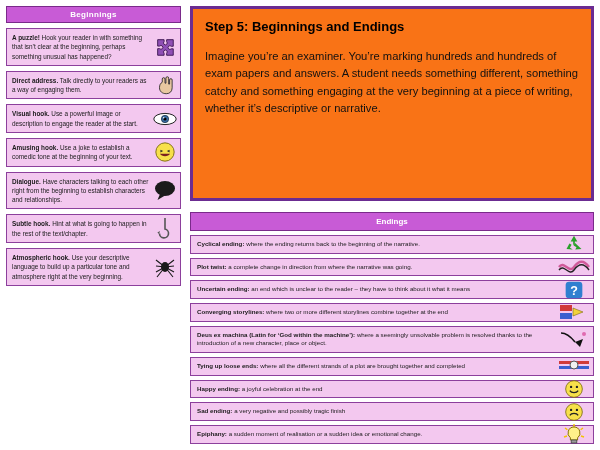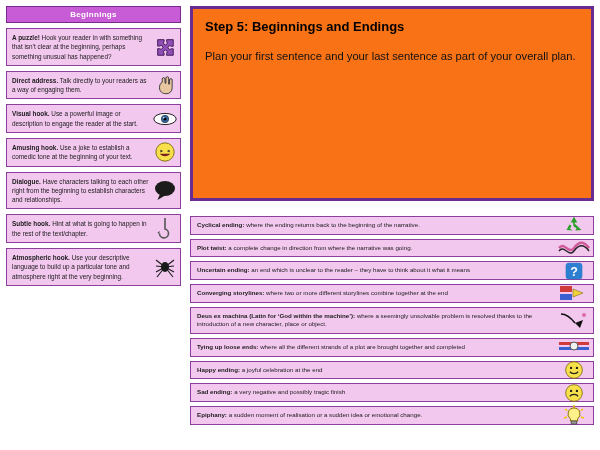--- a/index.html
+++ b/index.html
@@ -205,24 +205,25 @@
             <path d="M12 12L3 5M12 12L3 11M12 12L3 17M12 12L4 22M12 12L21 5M12 12L21 11M12 12L21 17M12 12L20 22"></path>
           </g>
           <ellipse cx="12" cy="12" rx="4" ry="5" fill="#1a1a1a"></ellipse>
         </svg>
       </span>
     </div>
   </div>
 
   <div class="step-panel">
     <div class="step-title">Step 5: Beginnings and Endings</div>
-    <p class="step-para">Plan your first sentence and your last sentence as part of your overall plan.</p>
+    <p class="step-para">Imagine you’re an examiner. You’re marking hundreds and hundreds of exam papers and answers. A student needs something different, something catchy and something engaging at the very beginning at a piece of writing, whether it’s descriptive or narrative.</p>
   </div>
 
   <div class="endings-panel">
+    <div class="endings-header">Endings</div>
 
     <div class="ending-item">
       <div><span style="font-weight:bold">Cyclical ending:</span><span> where the ending returns back to the beginning of the narrative.</span></div>
       <span class="ending-icon">
         <svg width="20" height="20" viewBox="0 0 24 24">
           <path d="M12 2l4 7h-3v4h-2V9H8z" fill="#2aa02a"></path>
           <path d="M3 18l3.5-6.5 2.6 1.5-2 3.5 3.5 2z" fill="#2aa02a"></path>
           <path d="M21 18l-7.5.5 1.5-2.6-3.5-2 1.8-3.2z" fill="#2aa02a"></path>
         </svg>
       </span>

